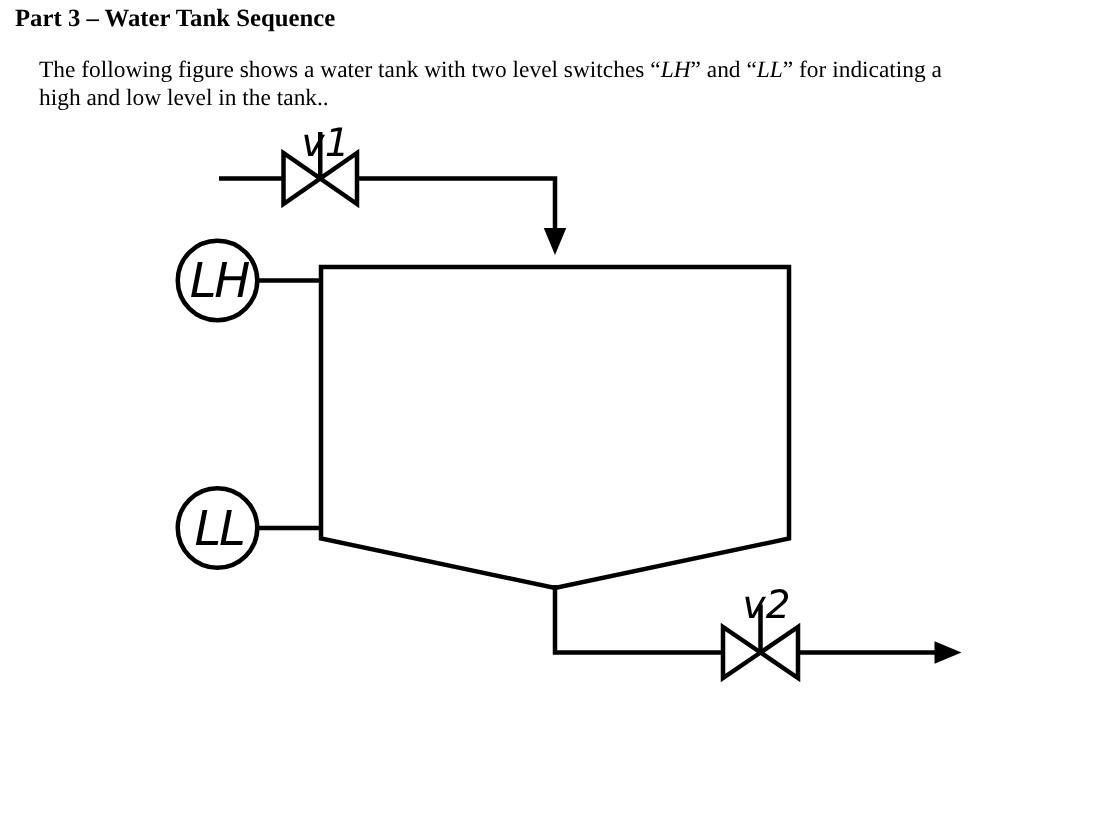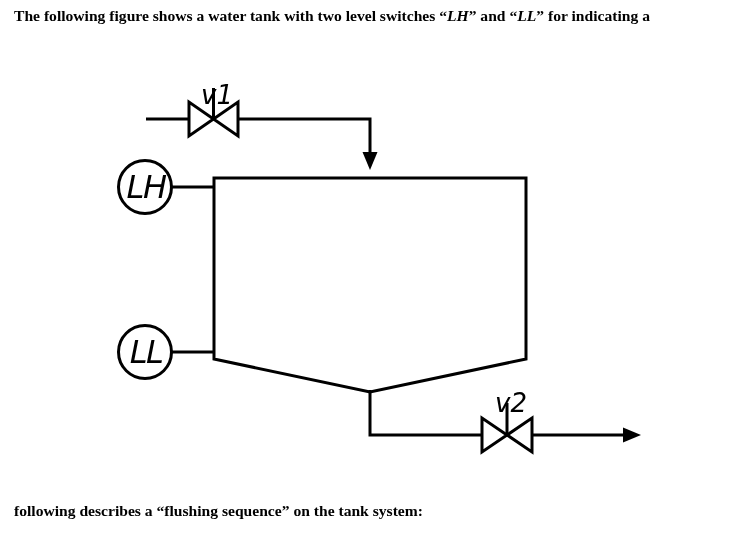--- a/index.html
+++ b/index.html
@@ -14,25 +14,24 @@
   .abs { position: absolute; }
   .header-block { left: 10px; top: 2px; right: 8px; }
   h1.title {
     margin: 0;
     font-size: 16.5px;
     line-height: 19px;
     font-weight: bold;
     white-space: nowrap;
   }
   .para {
-    margin: 4px;
+    margin: 16px;
     font-size: 15.6px;
     line-height: 19px;
     white-space: nowrap;
-    font-weight: bold;
   }
   .line { display: block; }
   .it { font-style: italic; }
   .footer-block { left: 10px; top: 497px; right: 8px; }
   svg.diagram { position: absolute; left: 0; top: 0; }
   svg .stroke {
     stroke: #000000;
     stroke-width: 3;
     fill: none;
     stroke-linejoin: miter;
@@ -44,22 +43,24 @@
     font-style: italic;
     fill: #000000;
   }
   svg .valve-label { font-size: 26px; }
   svg .switch-label { font-size: 32px; letter-spacing: -1.5px; }
 </style>
 </head>
 <body>
 
 <div class="abs header-block">
+  <h1 class="title">Part 3 – Water Tank Sequence</h1>
   <p class="para">
     <span class="line"><span>The following figure shows a water tank with two level switches “</span><span class="it">LH</span><span>” and “</span><span class="it">LL</span><span>” for indicating a</span></span>
+    <span class="line">high and low level in the tank..</span>
   </p>
 </div>
 
 <svg class="diagram" width="743" height="545" viewBox="0 0 743 545" xmlns="http://www.w3.org/2000/svg">
 
   <g>
     <line class="stroke" x1="146" y1="119" x2="189" y2="119"></line>
     <polyline class="stroke" points="238,119 370,119 370,153"></polyline>
     <polygon class="fillblack" points="370,170 362.5,152 377.5,152"></polygon>
   </g>
@@ -94,15 +95,14 @@
   <g>
     <line class="stroke" x1="507" y1="435" x2="507" y2="403"></line>
     <polygon class="stroke" points="482,418 482,452 507,435"></polygon>
     <polygon class="stroke" points="532,418 532,452 507,435"></polygon>
     <text class="valve-label" x="511" y="412" text-anchor="middle">v2</text>
   </g>
 </svg>
 
 <div class="abs footer-block">
   <p class="para">
-    <span class="line">following describes a “flushing sequence” on the tank system:</span>
   </p>
 </div>
 
 </body></html>

